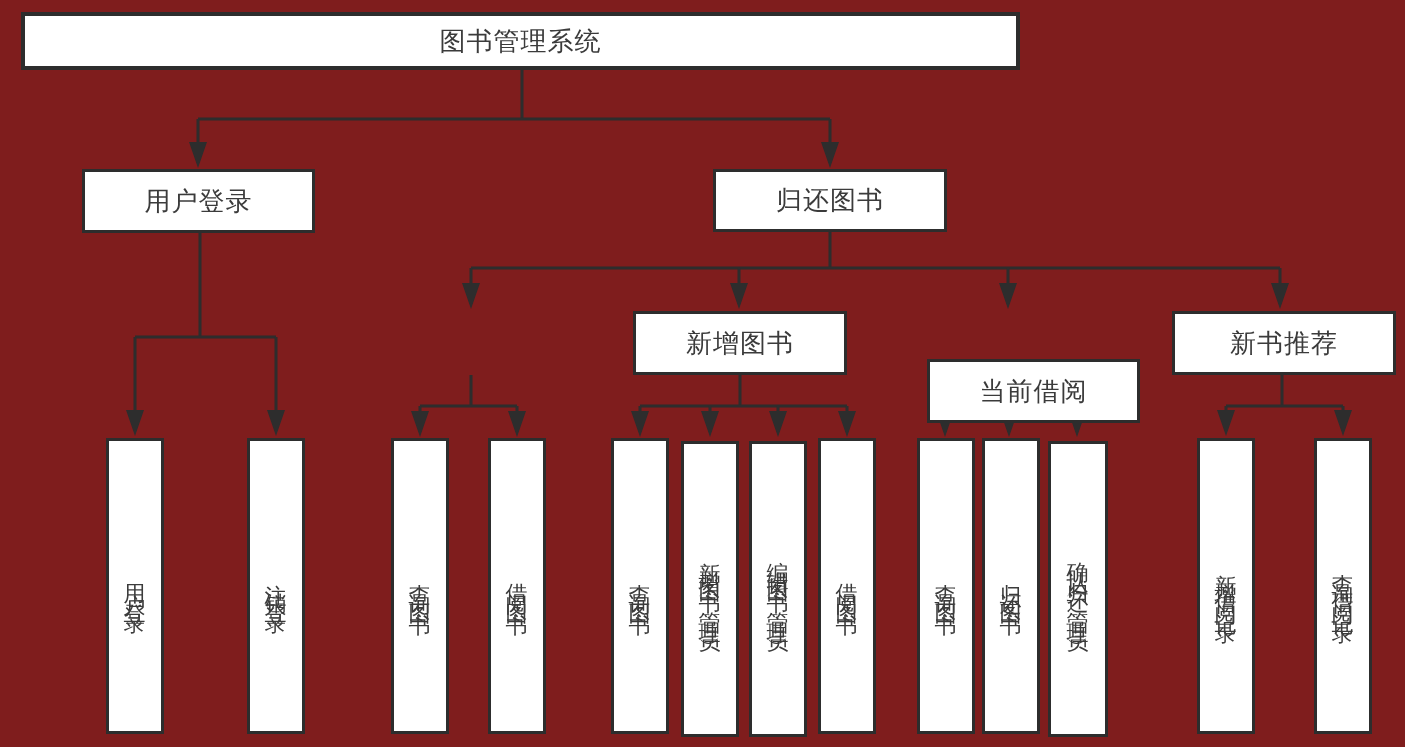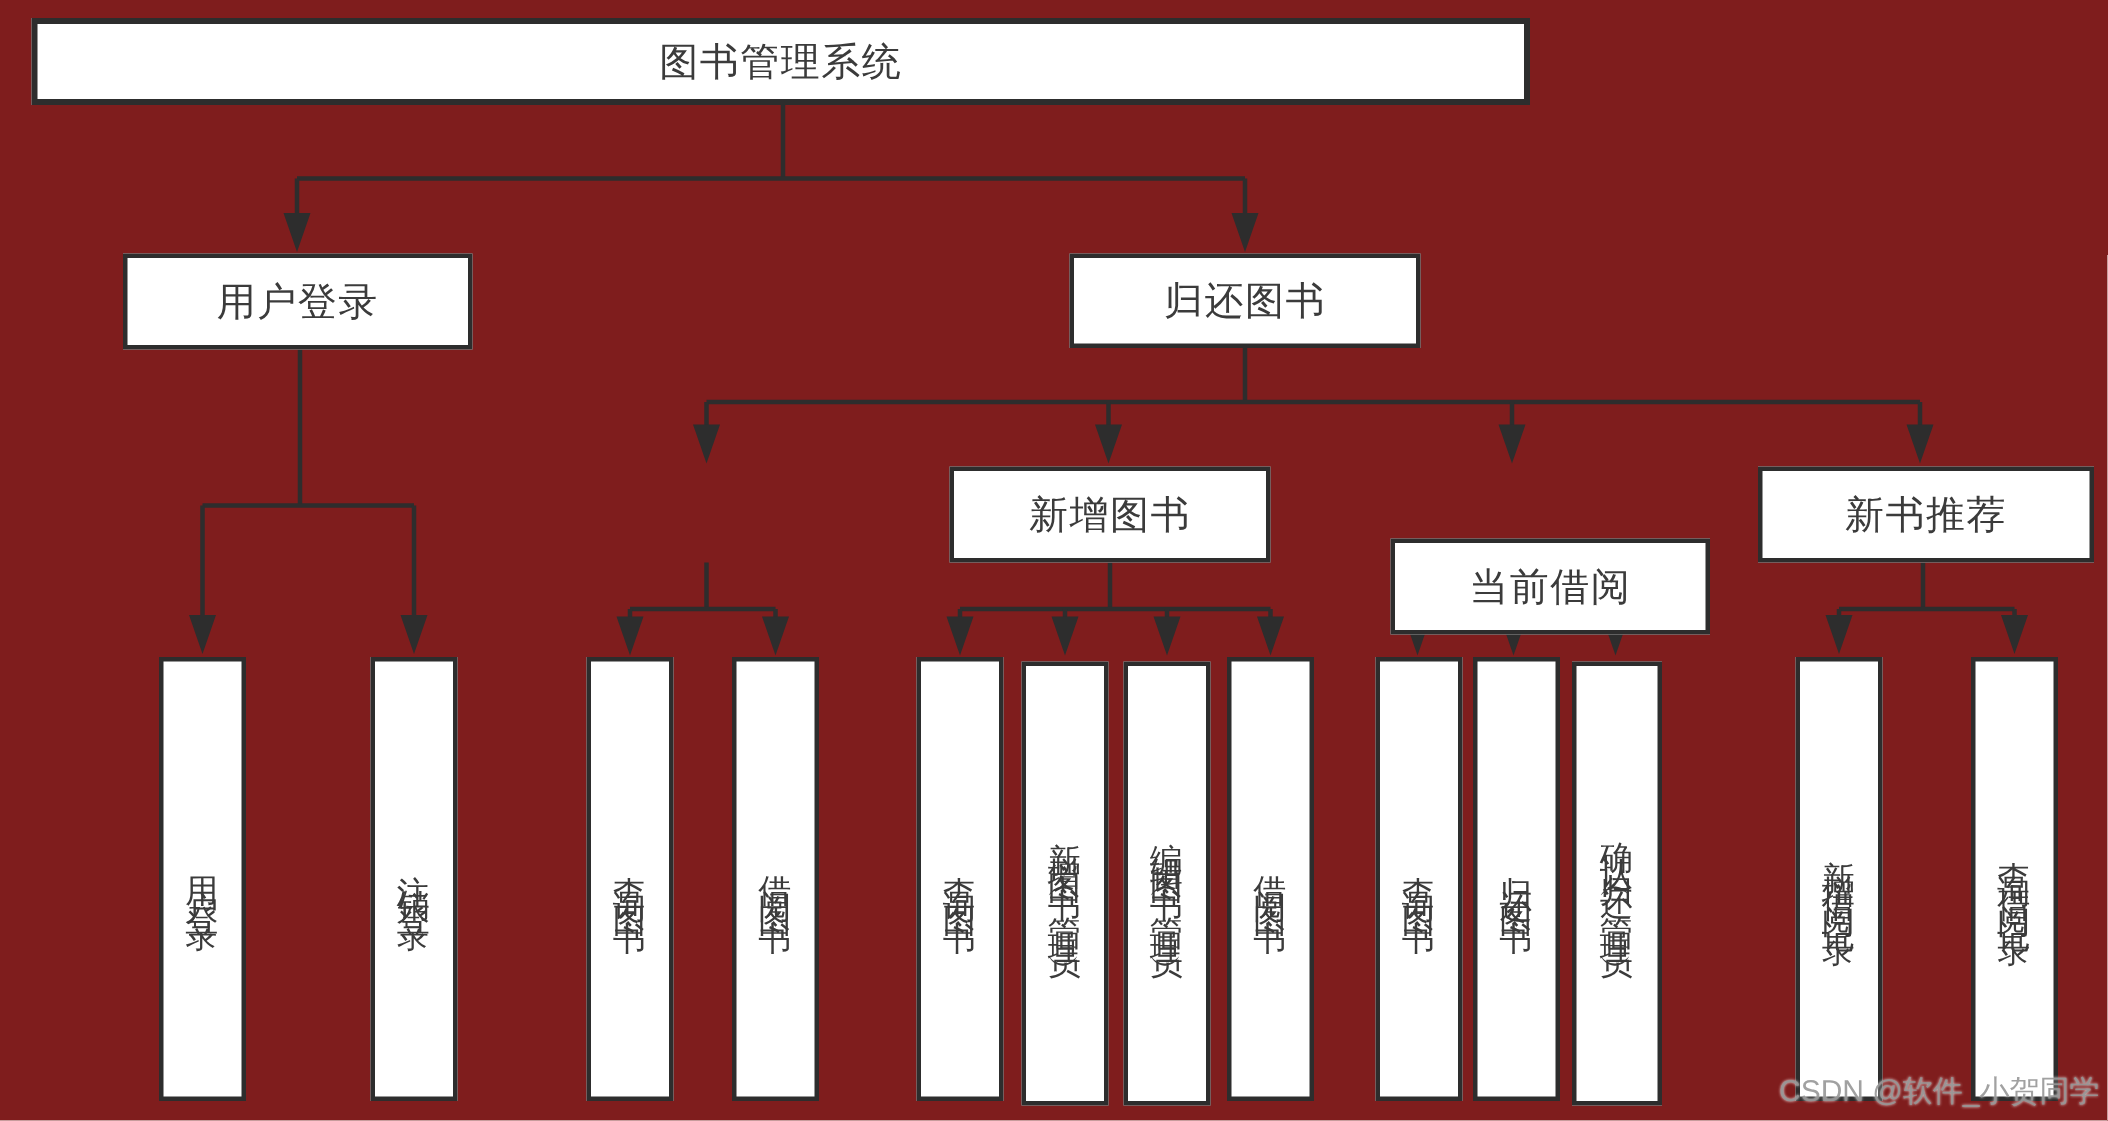--- a/index.html
+++ b/index.html
@@ -176,15 +176,14 @@
     <span class="vtext">确认归还（管理员）</span>
   </div>
 
   <div class="box vbox" style="left:1197px;top:438px;width:58px;height:296px;">
     <span class="vtext">新增借阅记录</span>
   </div>
   <div class="box vbox" style="left:1314px;top:438px;width:58px;height:296px;">
     <span class="vtext">查询借阅记录</span>
   </div>
 
-  <div class="watermark">CSDN @软件_小贺同学</div>
 
 </div>
 
 </body></html>

